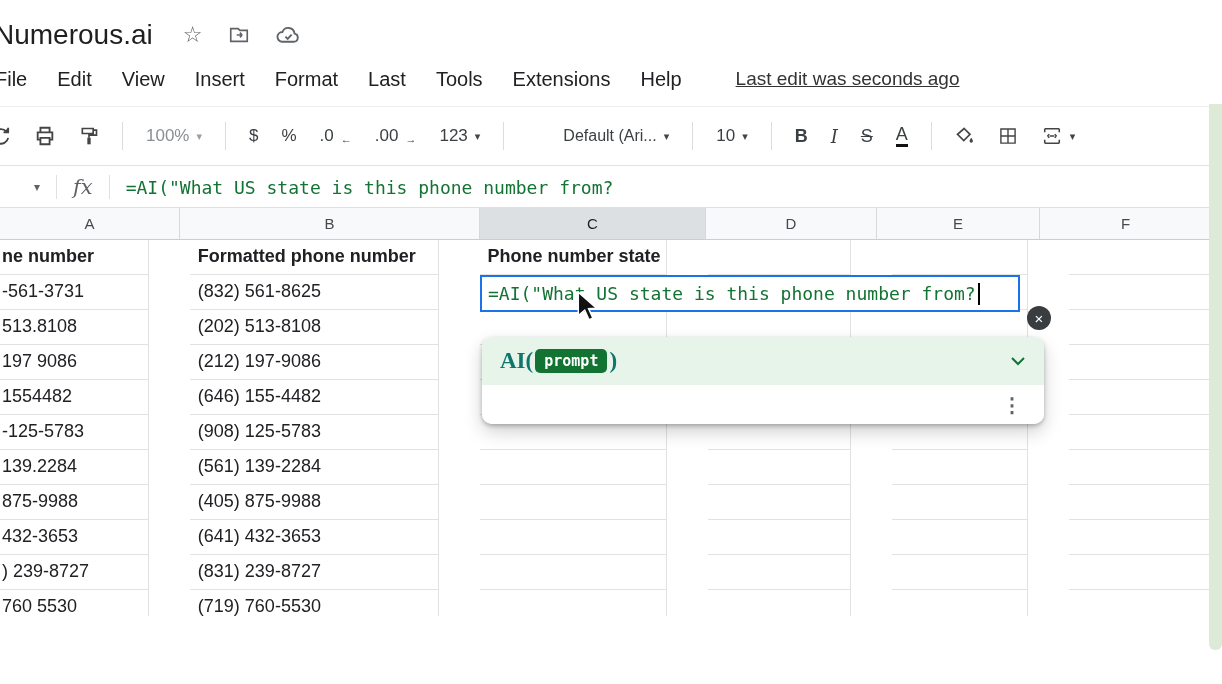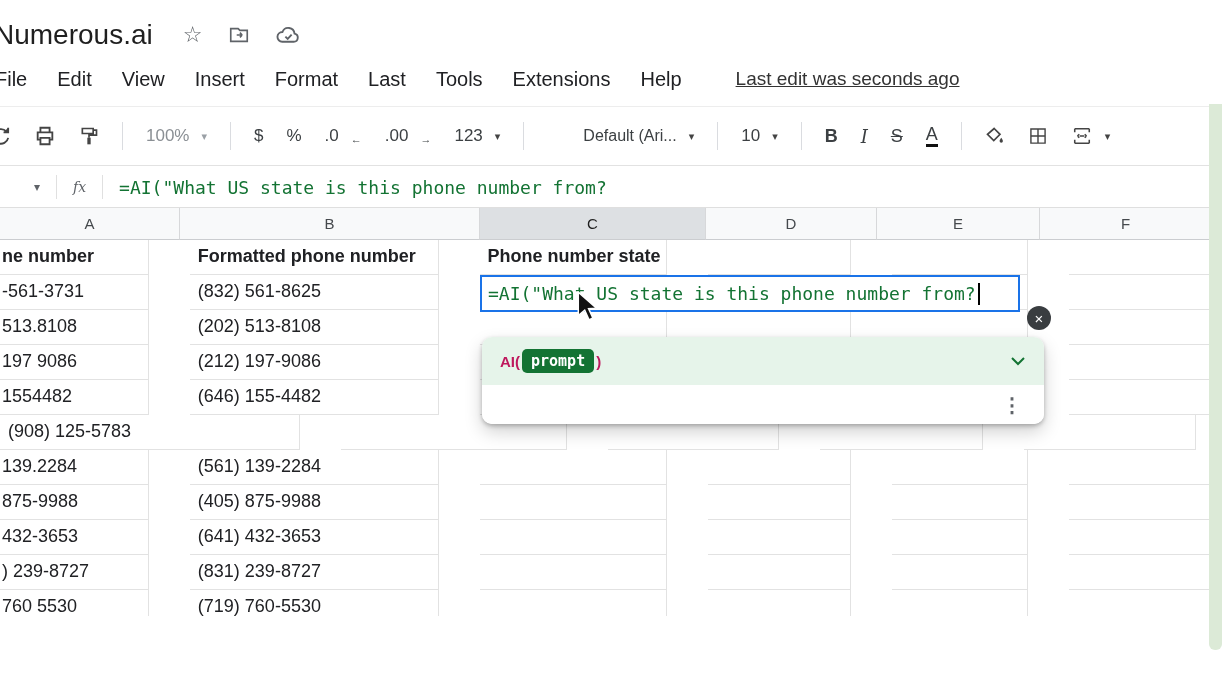--- a/index.html
+++ b/index.html
@@ -14,38 +14,38 @@
   
   .menubar{position:absolute;left:-5px;top:60px;height:38px;display:flex;align-items:center;gap:30px;font-size:20px;}
   .menu-item{white-space:nowrap;cursor:default;}
   .last-edit{margin-left:24px;font-size:19px;color:#333;text-decoration:underline;white-space:nowrap;}
 
   
   .toolbar{position:absolute;left:0;top:106px;width:1222px;height:60px;box-sizing:border-box;
            border-top:1px solid #ededed;border-bottom:1px solid #e2e2e2;
            display:flex;align-items:center;gap:23px;padding-left:34px;color:#3c4043;}
   .sep{width:1px;height:28px;background:#dadce0;flex:0 0 1px;}
-  .tbtn{display:flex;align-items:center;gap:12px;font-size:17px;white-space:nowrap;}
+  .tbtn{display:flex;align-items:center;gap:7px;font-size:17px;white-space:nowrap;}
   .caret{font-size:11px;color:#444;line-height:1;}
   .zoom{color:#8a8f94;}
   .zoom .caret{color:#9aa0a6;}
   .tiny-arrow{font-size:11px;position:relative;top:3px;}
   .fmt-b{font-weight:bold;font-size:18px;}
   .fmt-i{font-style:italic;font-family:"DejaVu Serif",serif;font-size:18px;}
   .fmt-s{text-decoration:line-through;font-size:18px;}
   .fmt-a{font-size:18px;border-bottom:3px solid #111;line-height:1.05;}
   .font-name{font-size:16px;color:#3c4043;margin-left:36px;}
   .clip-icon{position:absolute;left:-12px;top:18px;}
 
   
   .formula-bar{position:absolute;left:0;top:167px;width:1222px;height:41px;box-sizing:border-box;
                border-bottom:1px solid #dfdfdf;display:flex;align-items:center;}
   .fb-caret{margin-left:34px;font-size:12px;color:#5f6368;}
   .fb-sep{width:1px;height:24px;background:#e0e0e0;margin:0 16px;}
-  .fx{font-style:italic;font-family:"DejaVu Serif",serif;font-size:14px;color:#5f6368;}
+  .fx{font-style:italic;font-family:"DejaVu Serif",serif;font-size:21px;color:#5f6368;}
   .formula-text{font-family:"DejaVu Sans Mono",monospace;font-size:18px;color:#137333;white-space:pre;}
 
   
   .grid{position:absolute;left:0;top:208px;width:1212px;}
   .colhead{display:flex;height:32px;}
   .ch{box-sizing:border-box;background:#f8f9fa;border-right:1px solid #d7d8da;border-bottom:1px solid #cbcdd0;
       display:flex;align-items:center;justify-content:center;font-size:15px;color:#45494d;}
   .ch.sel{background:#dde0e3;color:#1f1f1f;}
   .rows{height:376px;overflow:hidden;}
   .row{display:flex;height:35px;gap:41px;}
@@ -57,21 +57,21 @@
 
   
   .cell-editor{position:absolute;left:480px;top:275px;width:540px;height:37px;box-sizing:border-box;
                background:#fff;border:2px solid #1a73e8;z-index:10;display:flex;align-items:center;padding-left:6px;}
   .caret-bar{width:2px;height:22px;background:#000;margin-left:2px;flex:0 0 2px;}
 
   
   .ai-popup{position:absolute;left:482px;top:337px;width:562px;background:#fff;border-radius:10px;overflow:hidden;
             box-shadow:0 2px 4px rgba(0,0,0,.25),0 8px 18px rgba(0,0,0,.18);z-index:20;}
   .hint-row{height:48px;background:#e6f4ea;display:flex;align-items:center;padding:0 18px;}
-  .hint-fn{font-family:Liberation Sans, sans-serif;font-weight:bold;font-size:15px;color:#be185d;}
+  .hint-fn{font-family:Liberation Serif, serif;font-weight:bold;font-size:23px;color:#0f766e;}
   .badge{background:#137333;color:#fff;font-family:"DejaVu Sans Mono",monospace;font-weight:bold;font-size:15px;
          padding:3px 9px;border-radius:5px;margin:0 2px;}
   .hint-chevron{margin-left:auto;display:flex;align-items:center;}
   .more-row{height:39px;display:flex;align-items:center;justify-content:flex-end;padding-right:22px;background:#fff;}
   .vdots{color:#5f6368;font-size:20px;font-weight:bold;line-height:1;}
 
   
   .close-btn{position:absolute;left:1027px;top:306px;width:24px;height:24px;border-radius:50%;background:#393d40;
              color:#fff;display:flex;align-items:center;justify-content:center;font-size:15px;z-index:30;}
   .right-strip{position:absolute;left:1209px;top:104px;width:13px;height:546px;background:#dcead7;
@@ -246,20 +246,21 @@
       </div>
       <div class="row">
         <div class="cell a w1">1554482</div>
         <div class="cell w2">(646) 155-4482</div>
         <div class="cell w3"></div>
         <div class="cell w4"></div>
         <div class="cell w5"></div>
         <div class="cell w6"></div>
       </div>
       <div class="row">
+        <div class="cell a w1">-125-5783</div>
         <div class="cell w2">(908) 125-5783</div>
         <div class="cell w3"></div>
         <div class="cell w4"></div>
         <div class="cell w5"></div>
         <div class="cell w6"></div>
       </div>
       <div class="row">
         <div class="cell a w1">139.2284</div>
         <div class="cell w2">(561) 139-2284</div>
         <div class="cell w3"></div>

